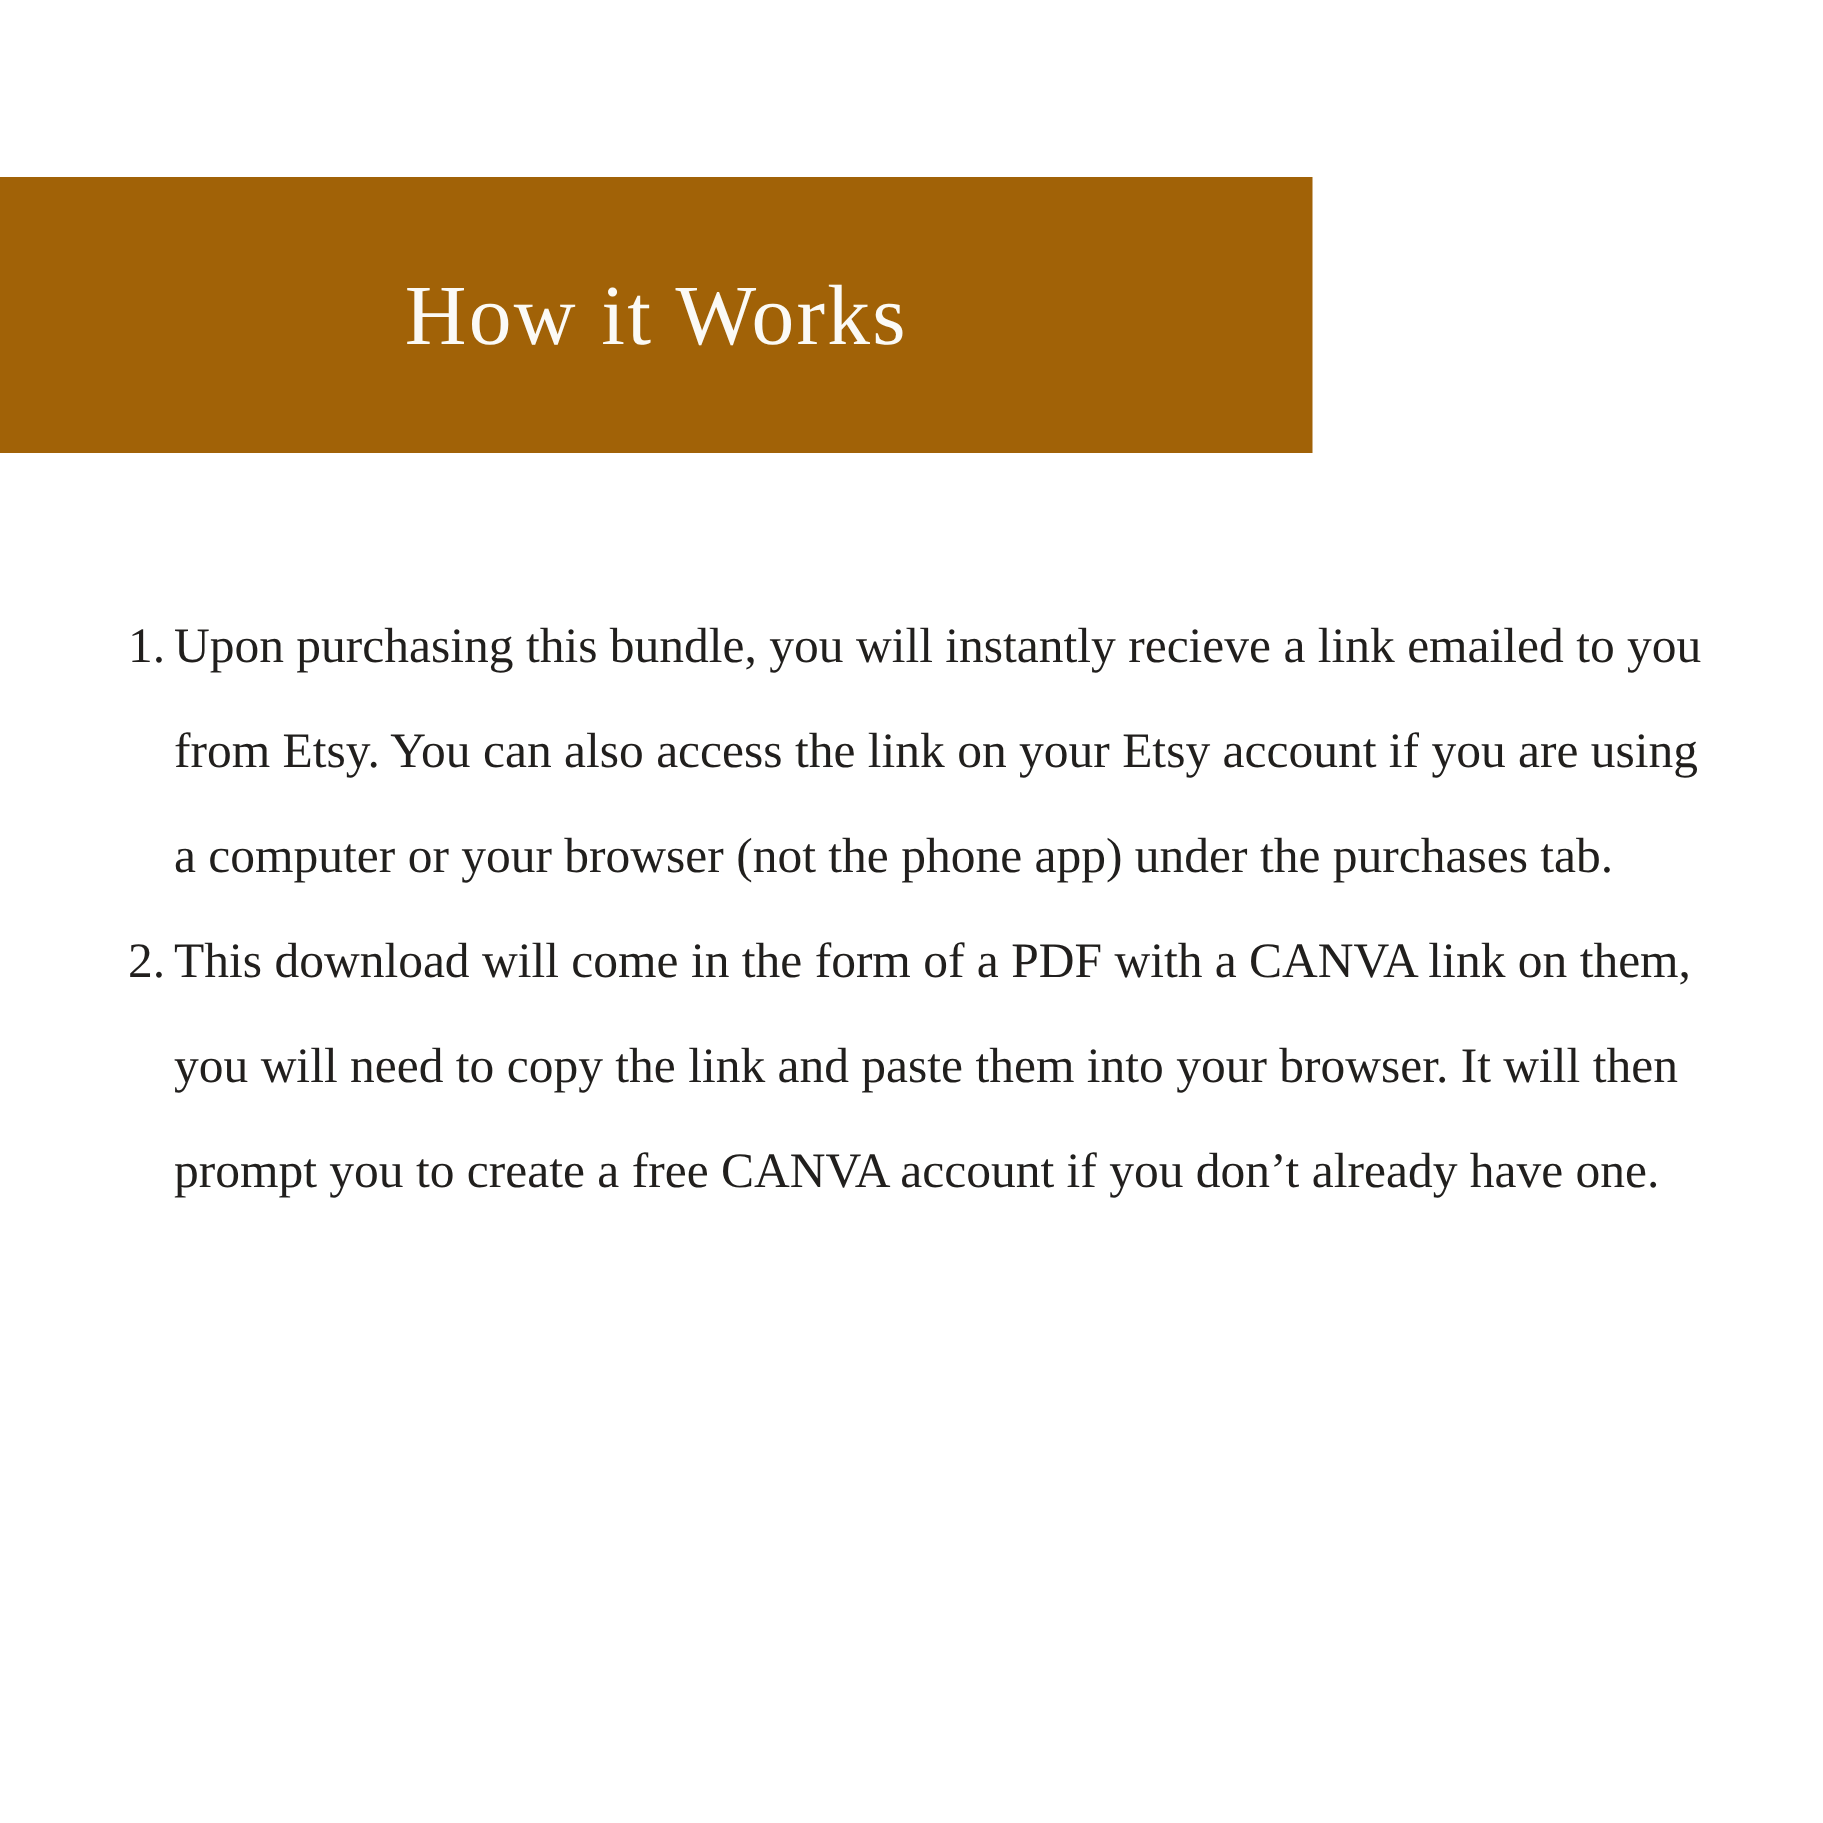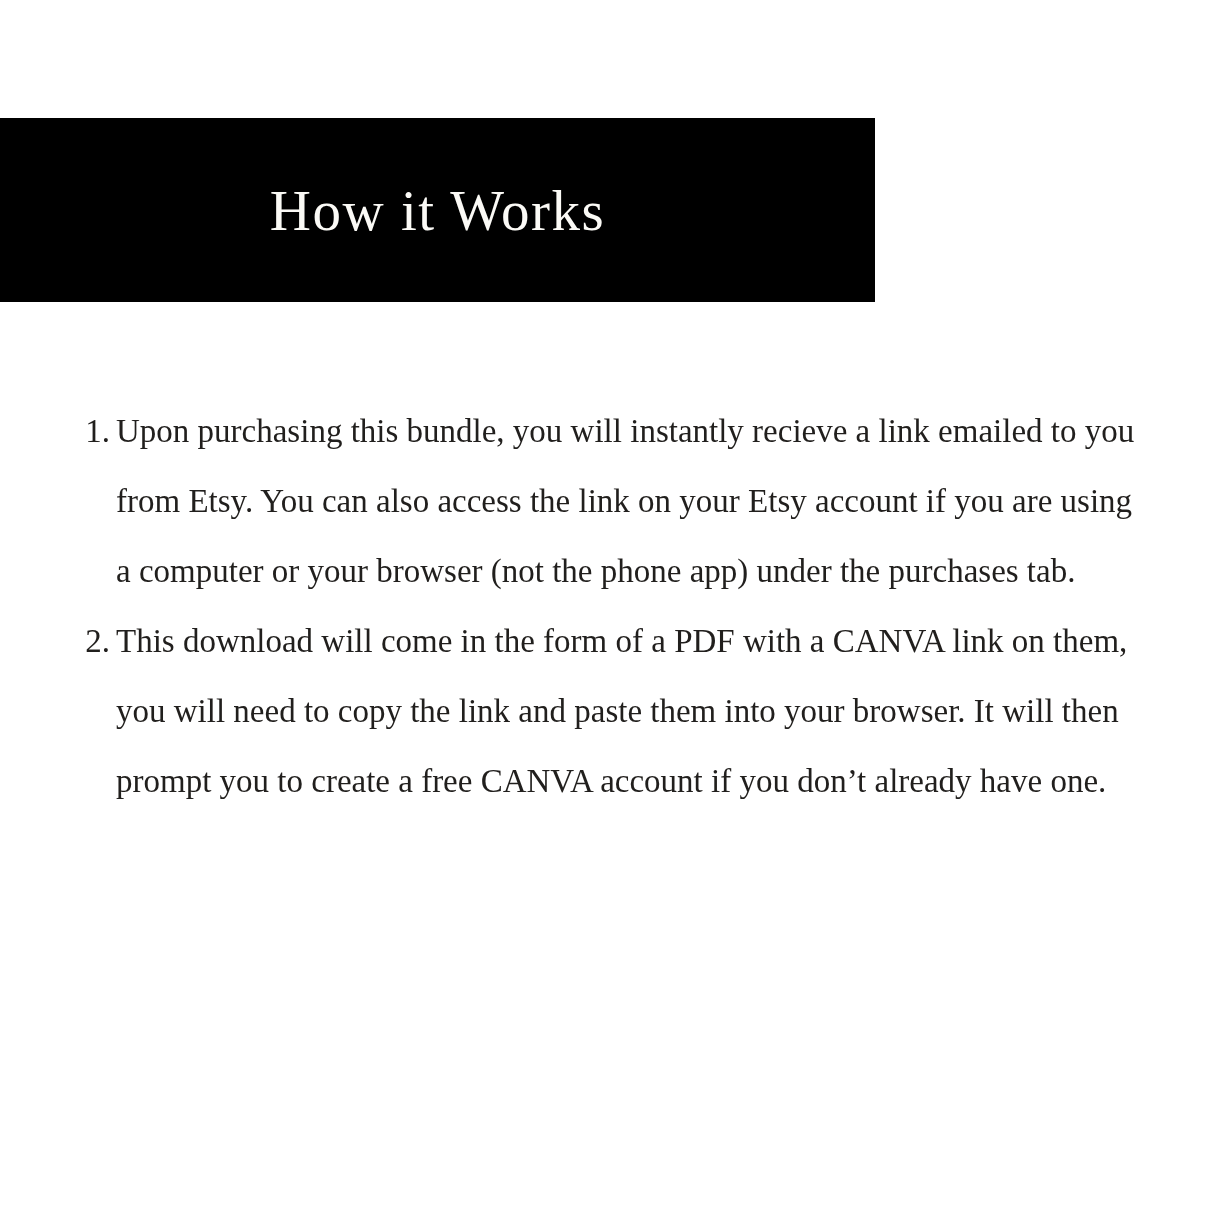--- a/index.html
+++ b/index.html
@@ -13,21 +13,21 @@
     font-family: "Liberation Serif", serif;
     overflow: hidden;
     position: relative;
   }
   .banner {
     position: absolute;
     left: 0;
     top: 118px;
     width: 875px;
     height: 184px;
-    background: #000000;
+    background: #a16207;
     display: flex;
     align-items: center;
     justify-content: center;
   }
   .banner-title {
     font-size: 57px;
     color: #fbfaf6;
     letter-spacing: 1.5px;
     font-weight: 400;
   }

